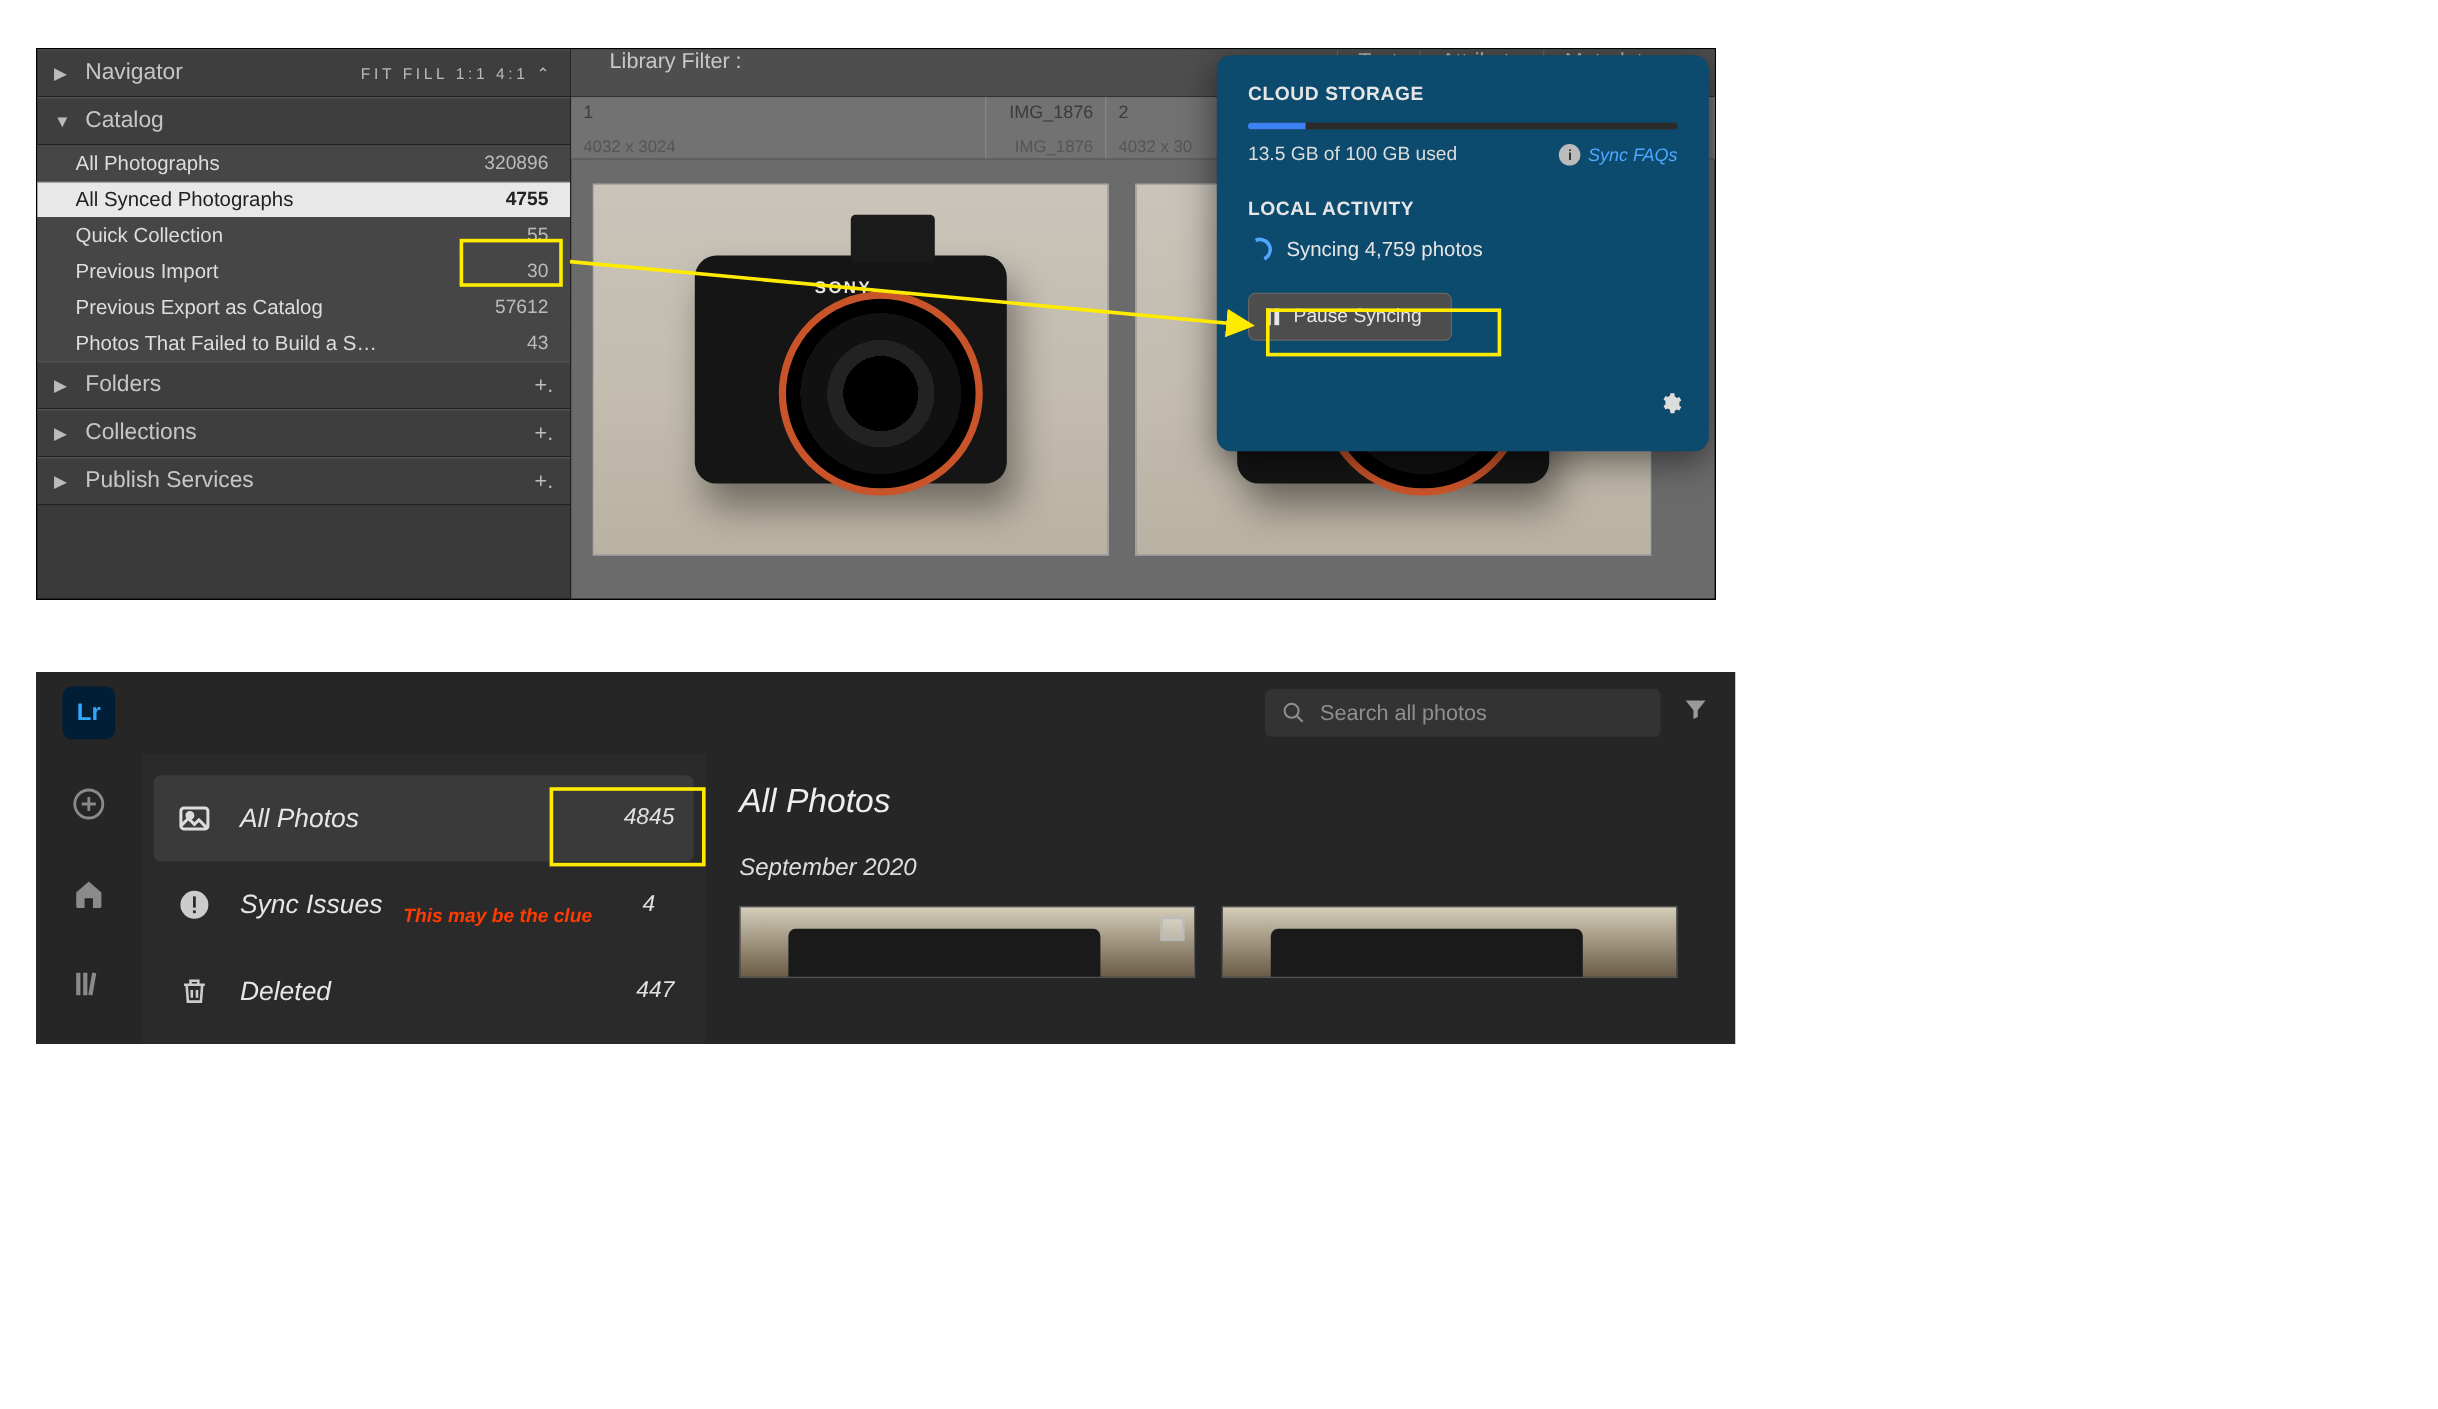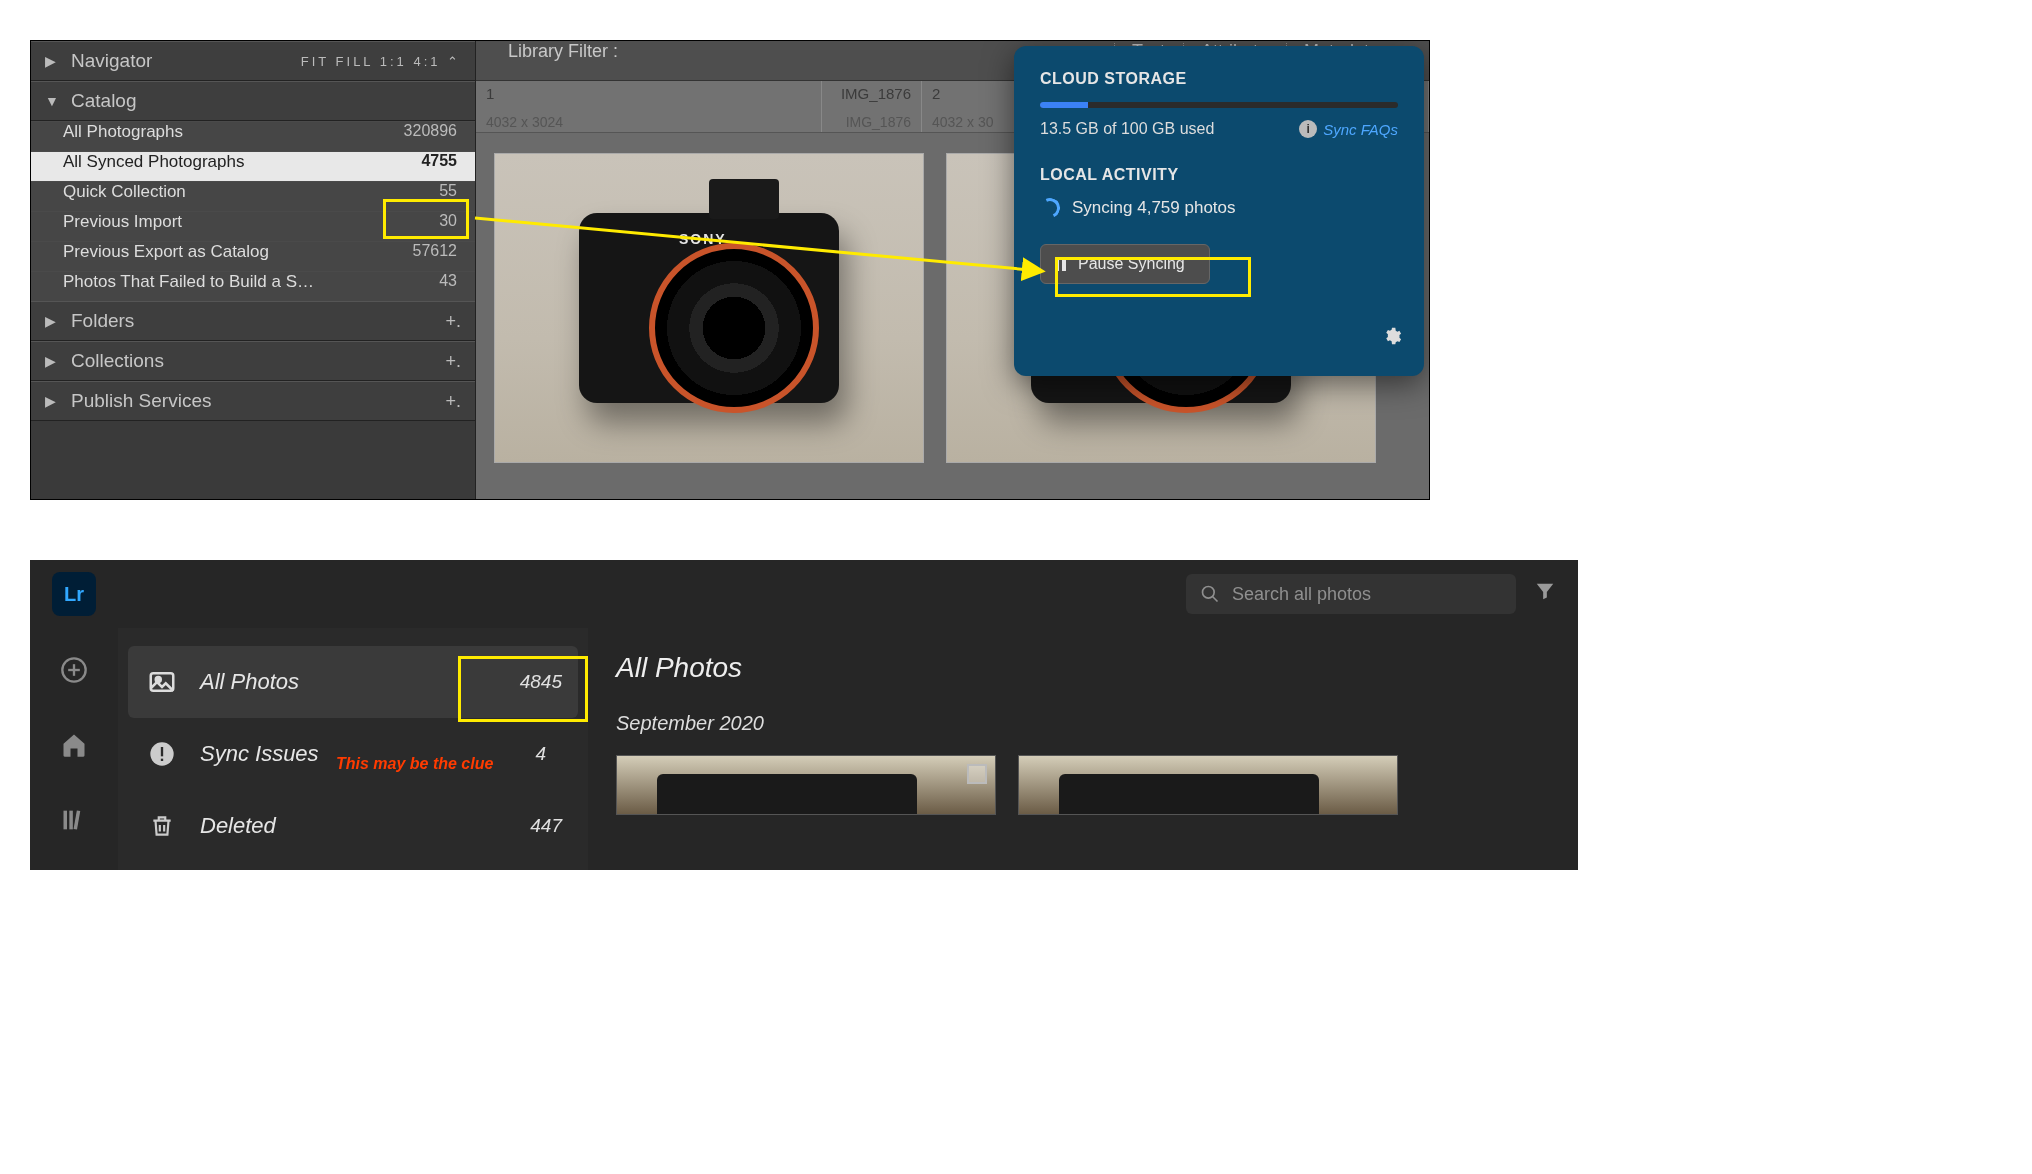--- a/index.html
+++ b/index.html
@@ -40,21 +40,21 @@
     width: 14px; display: inline-block; margin-right: 12px;
     color: #bbb; font-size: 14px;
   }
   .panel-header .title { flex: 1; }
   .panel-header .zoom-controls {
     font-size: 13px; letter-spacing: 3px; color: #bbb; text-align: right;
   }
   .panel-header .add { font-size: 18px; color: #bbb; }
   .catalog-list { background: #3e3e3e; }
   .catalog-list .row {
-    display: flex; align-items: flex-start;
+    display: flex; align-items: center;
     height: 30px; padding: 0 18px 0 32px;
     font-size: 17px; color: #ddd;
     border-top: 1px solid #4a4a4a;
   }
   .catalog-list .row.dim { background: #464646; }
   .catalog-list .row.sel {
     background: #e8e8e8; color: #222;
   }
   .catalog-list .row .label { flex: 1; white-space: nowrap; overflow: hidden; text-overflow: ellipsis; }
   .catalog-list .row .count { color: #bbb; font-size: 16px; padding-left: 10px; }
@@ -149,21 +149,21 @@
 
   
   .yb { position: absolute; border: 3px solid #ffeb00; pointer-events: none; }
 
   .arrow-svg { position: absolute; pointer-events: none; }
 
   
   .shot2 {
     position: relative;
     margin: 60px 0 0 30px;
-    width: 1548px;
+    width: 1416px;
     height: 310px;
     background: #262626;
     overflow: hidden;
   }
   .lr-topbar {
     height: 68px; background: #262626;
     display: flex; align-items: center; padding: 0 22px;
   }
   .lr-logo {
     width: 44px; height: 44px; border-radius: 8px;

